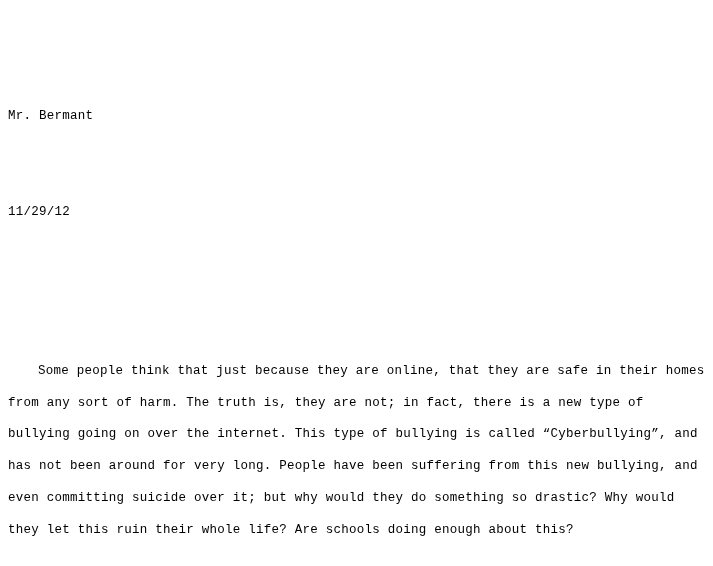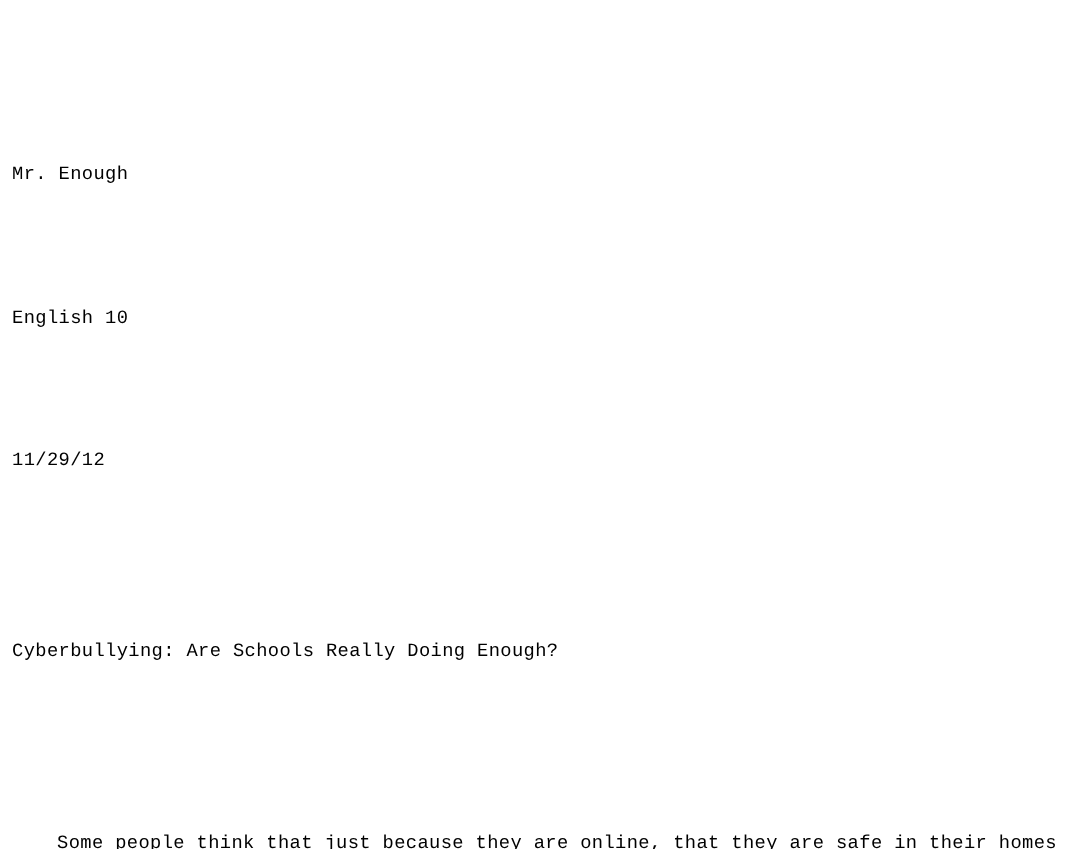--- a/index.html
+++ b/index.html
@@ -42,24 +42,22 @@
     display: inline-block;
     width: 2.4em;
   }
 </style>
 </head>
 <body>
 
 <div class="page">
   <div class="doc">
 
-    <div class="heading-line">Mr. Enough</div>
-    <div class="heading-line">English 10</div>
+    <div class="heading-line">Mr. Bermant</div>
     <div class="heading-line">11/29/12</div>
 
-    <div class="heading-line">Cyberbullying: Are Schools Really Doing Enough?</div>
 
     <div class="para"><span class="indent"></span><span>Some people think that just because they are online, that they are safe in their homes from any sort of harm. The truth is, they are not; in fact, there is a new type of bullying going on over the internet. This type of bullying is called “Cyberbullying”, and has not been around for very long. People have been suffering from this new bullying, and even committing suicide over it; but why would they do something so drastic? Why would they let this ruin their whole life? Are schools doing enough about this?</span></div>
 
     
 
   </div>
 </div>
 
 </body></html>

